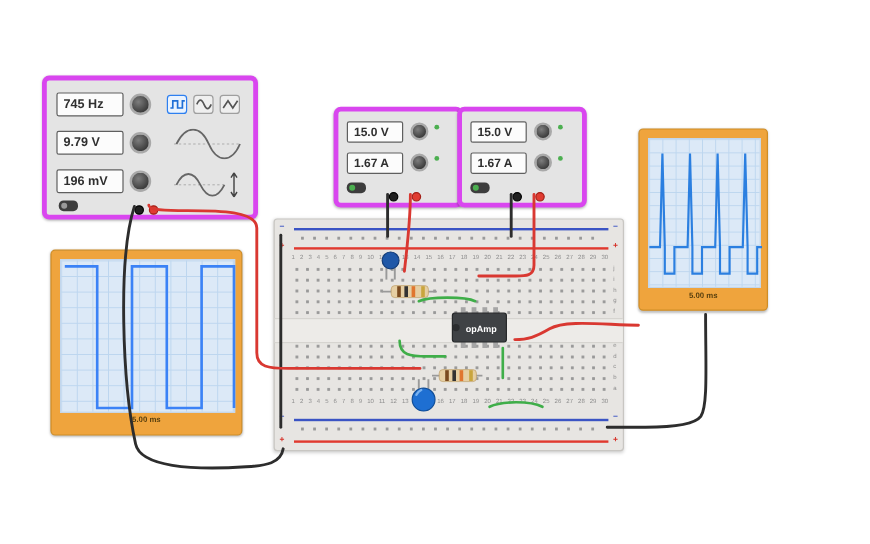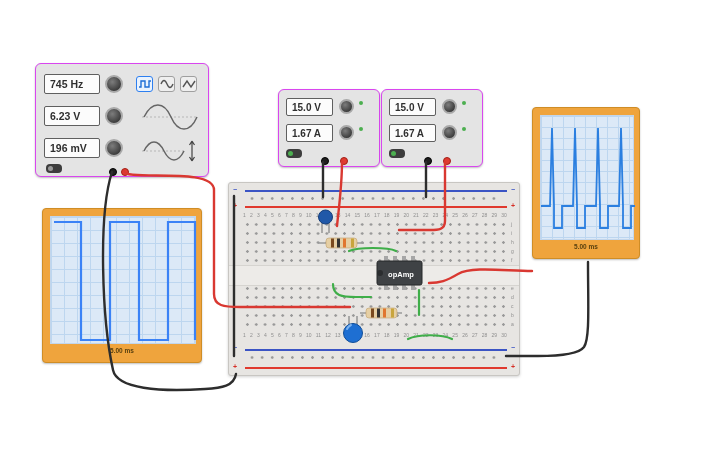--- a/index.html
+++ b/index.html
@@ -1,19 +1,19 @@
 <!DOCTYPE html>
 <html><head>
 <meta charset="utf-8">
 <style>
   html,body{margin:0;padding:0;background:#fff;font-family:"Liberation Sans",sans-serif;}
   .canvas{position:relative;width:725px;height:453px;background:#ffffff;overflow:hidden;}
 
   
-  .panel{position:absolute;background:#e4e4e4;border:1px solid #d946ef;border-radius:6px;
+  .panel{position:absolute;background:#e4e4e4;border:4px solid #d946ef;border-radius:6px;
          box-shadow:0 1px 2px rgba(0,0,0,.25);z-index:2;}
   .display{position:absolute;background:#fcfcfc;border:1.5px solid #5f5f5f;border-radius:2px;
            font-weight:bold;color:#2f2f2f;display:flex;align-items:center;padding-left:5px;box-sizing:border-box;}
   .fg .display{width:56px;height:20px;font-size:10.5px;}
   .psu .display{width:47px;height:18px;font-size:10px;}
   .knob{position:absolute;border-radius:50%;box-sizing:border-box;border:2px solid #a9a9a9;
         background:radial-gradient(circle at 38% 35%, #7d7d7d, #3c3c3c 72%);}
   .fg .knob{width:18px;height:18px;}
   .psu .knob{width:15px;height:15px;}
   .wave-btn{position:absolute;width:17px;height:16px;background:#efefef;border:1px solid #9f9f9f;
@@ -189,21 +189,21 @@
       <svg width="14" height="12" viewBox="0 0 14 12">
           <path class="glyph" d="M1,6 Q4,-1 7,6 Q10,13 13,6"></path>
         </svg>
     </div>
     <div class="wave-btn" style="left:144px;top:12px">
       <svg width="14" height="12" viewBox="0 0 14 12">
           <path class="glyph" d="M1,9 L5,3 L9,9 L13,3"></path>
         </svg>
     </div>
 
-    <div class="display" style="left:8px;top:42px">6.23 V</div>
+    <div class="display" style="left:8px;top:42px">9.79 V</div>
     <div class="knob" style="left:69px;top:43px"></div>
     <svg style="position:absolute;left:104px;top:40px" width="60" height="26" viewBox="0 0 60 26">
       <path d="M2,13 H58" stroke="#aaa" stroke-width="0.8" stroke-dasharray="2,2" fill="none"></path>
       <path d="M4,13 C12,-3 24,-3 31,13 C38,29 50,29 57,13" stroke="#666" stroke-width="1.5" fill="none"></path>
     </svg>
 
     <div class="display" style="left:8px;top:74px">196 mV</div>
     <div class="knob" style="left:69px;top:75px"></div>
     <svg style="position:absolute;left:104px;top:72px" width="60" height="30" viewBox="0 0 60 30">
       <path d="M2,15 H46" stroke="#aaa" stroke-width="0.8" stroke-dasharray="2,2" fill="none"></path>

